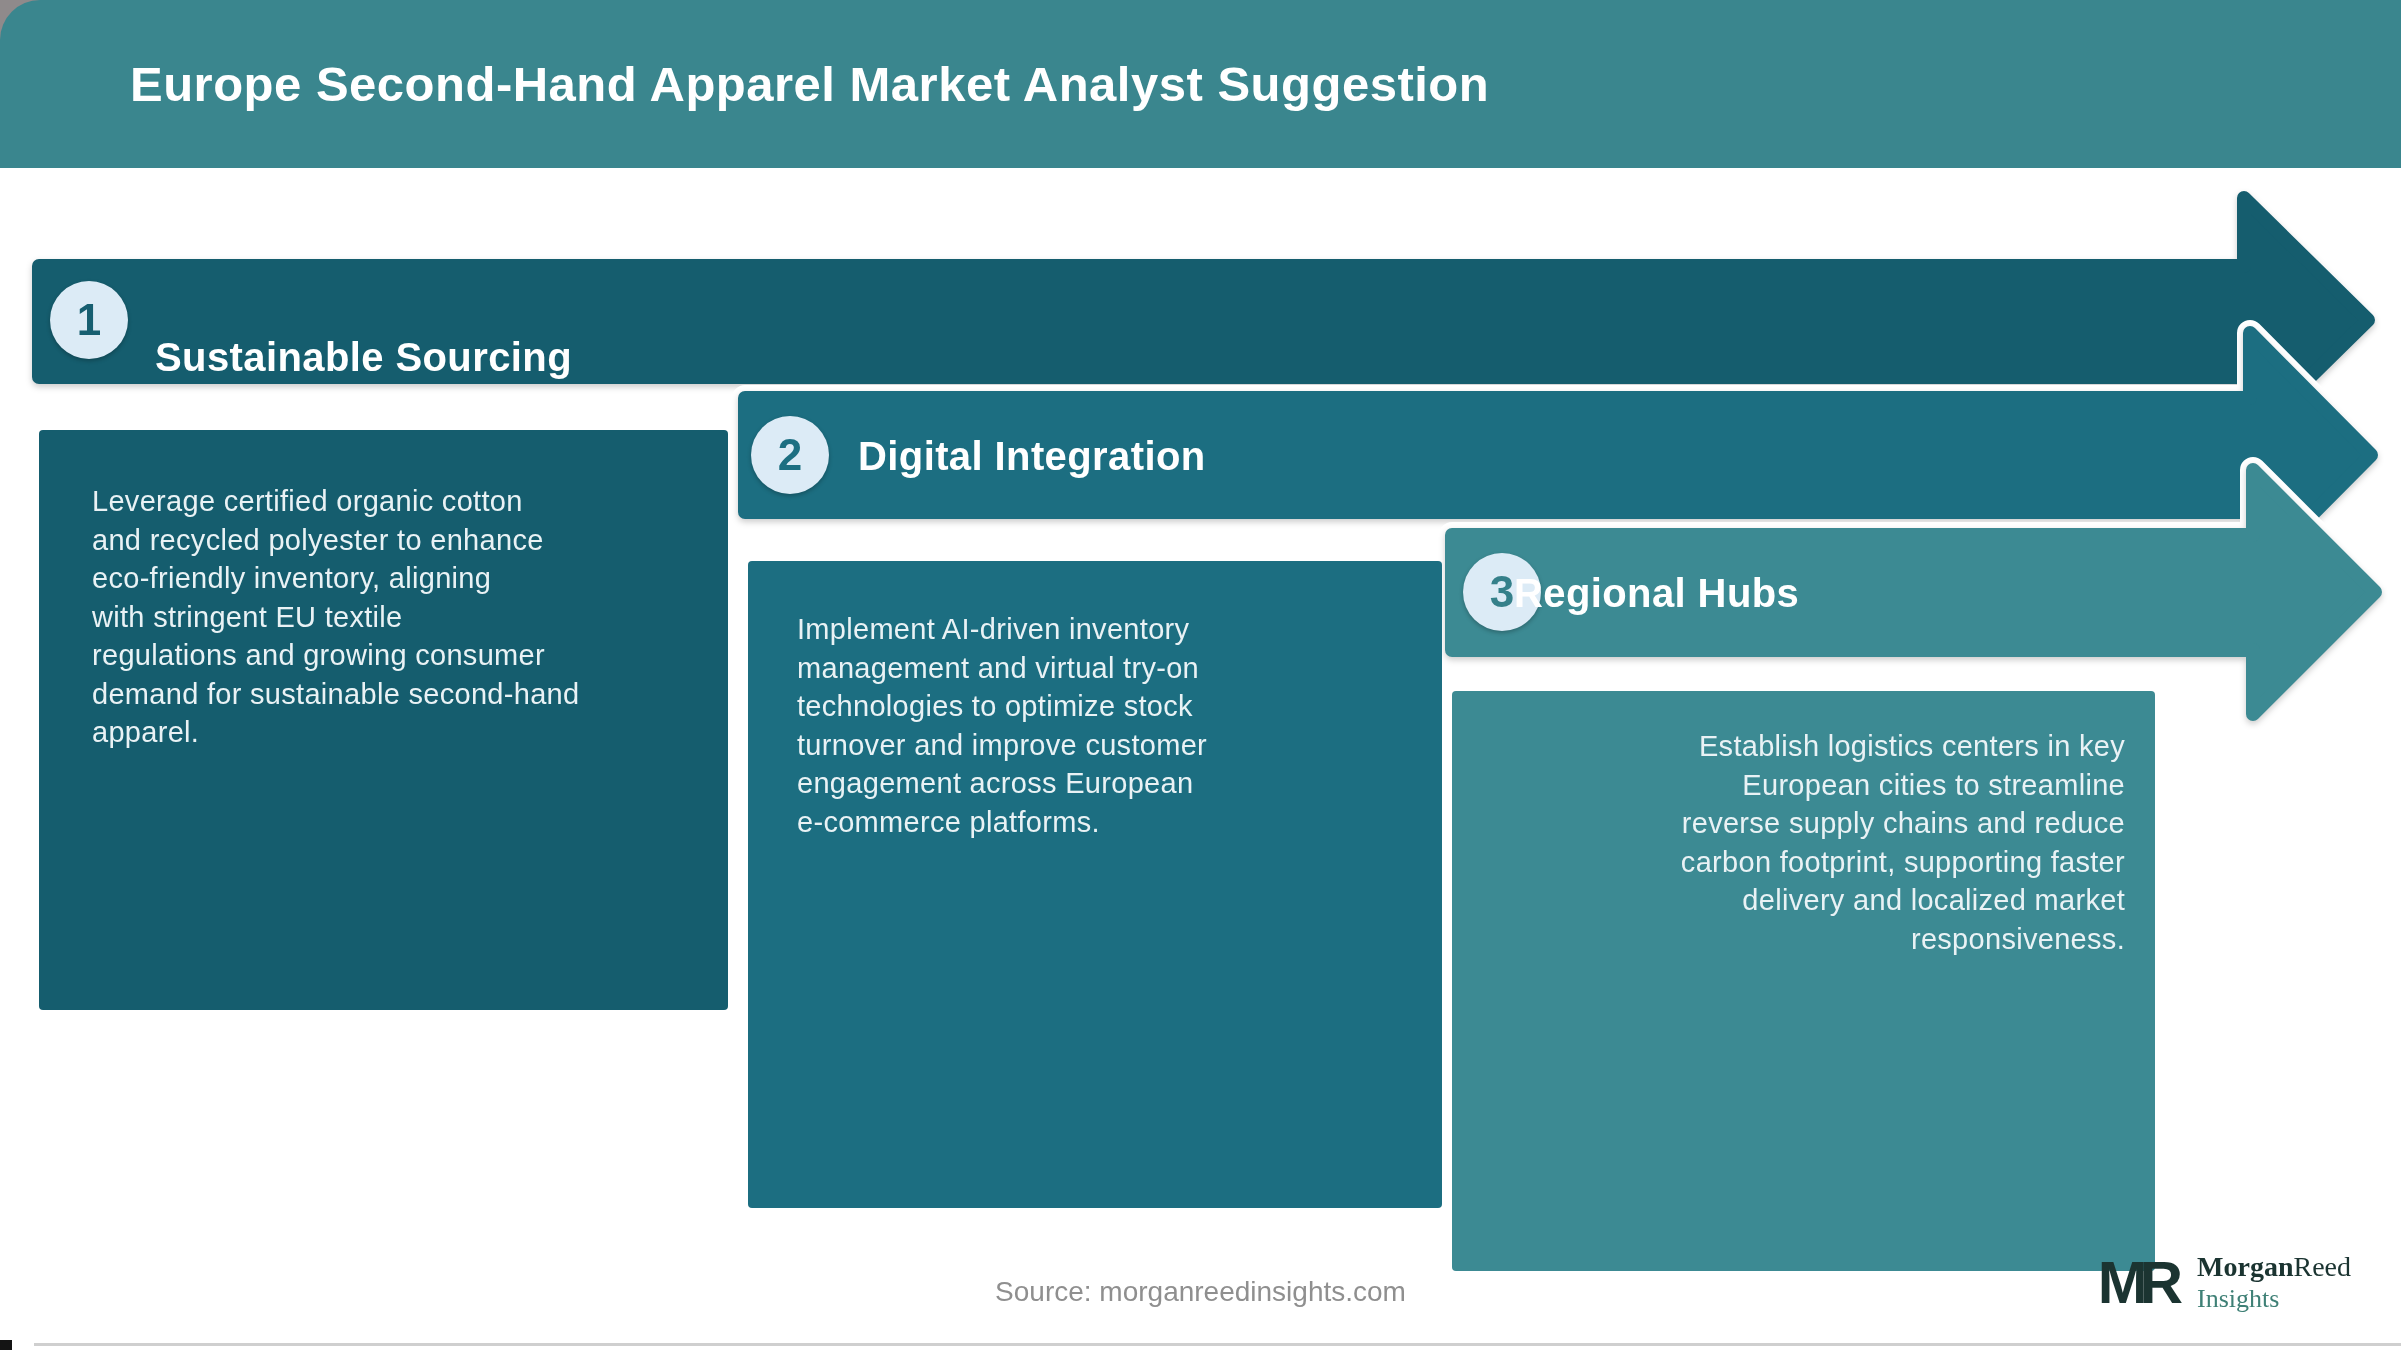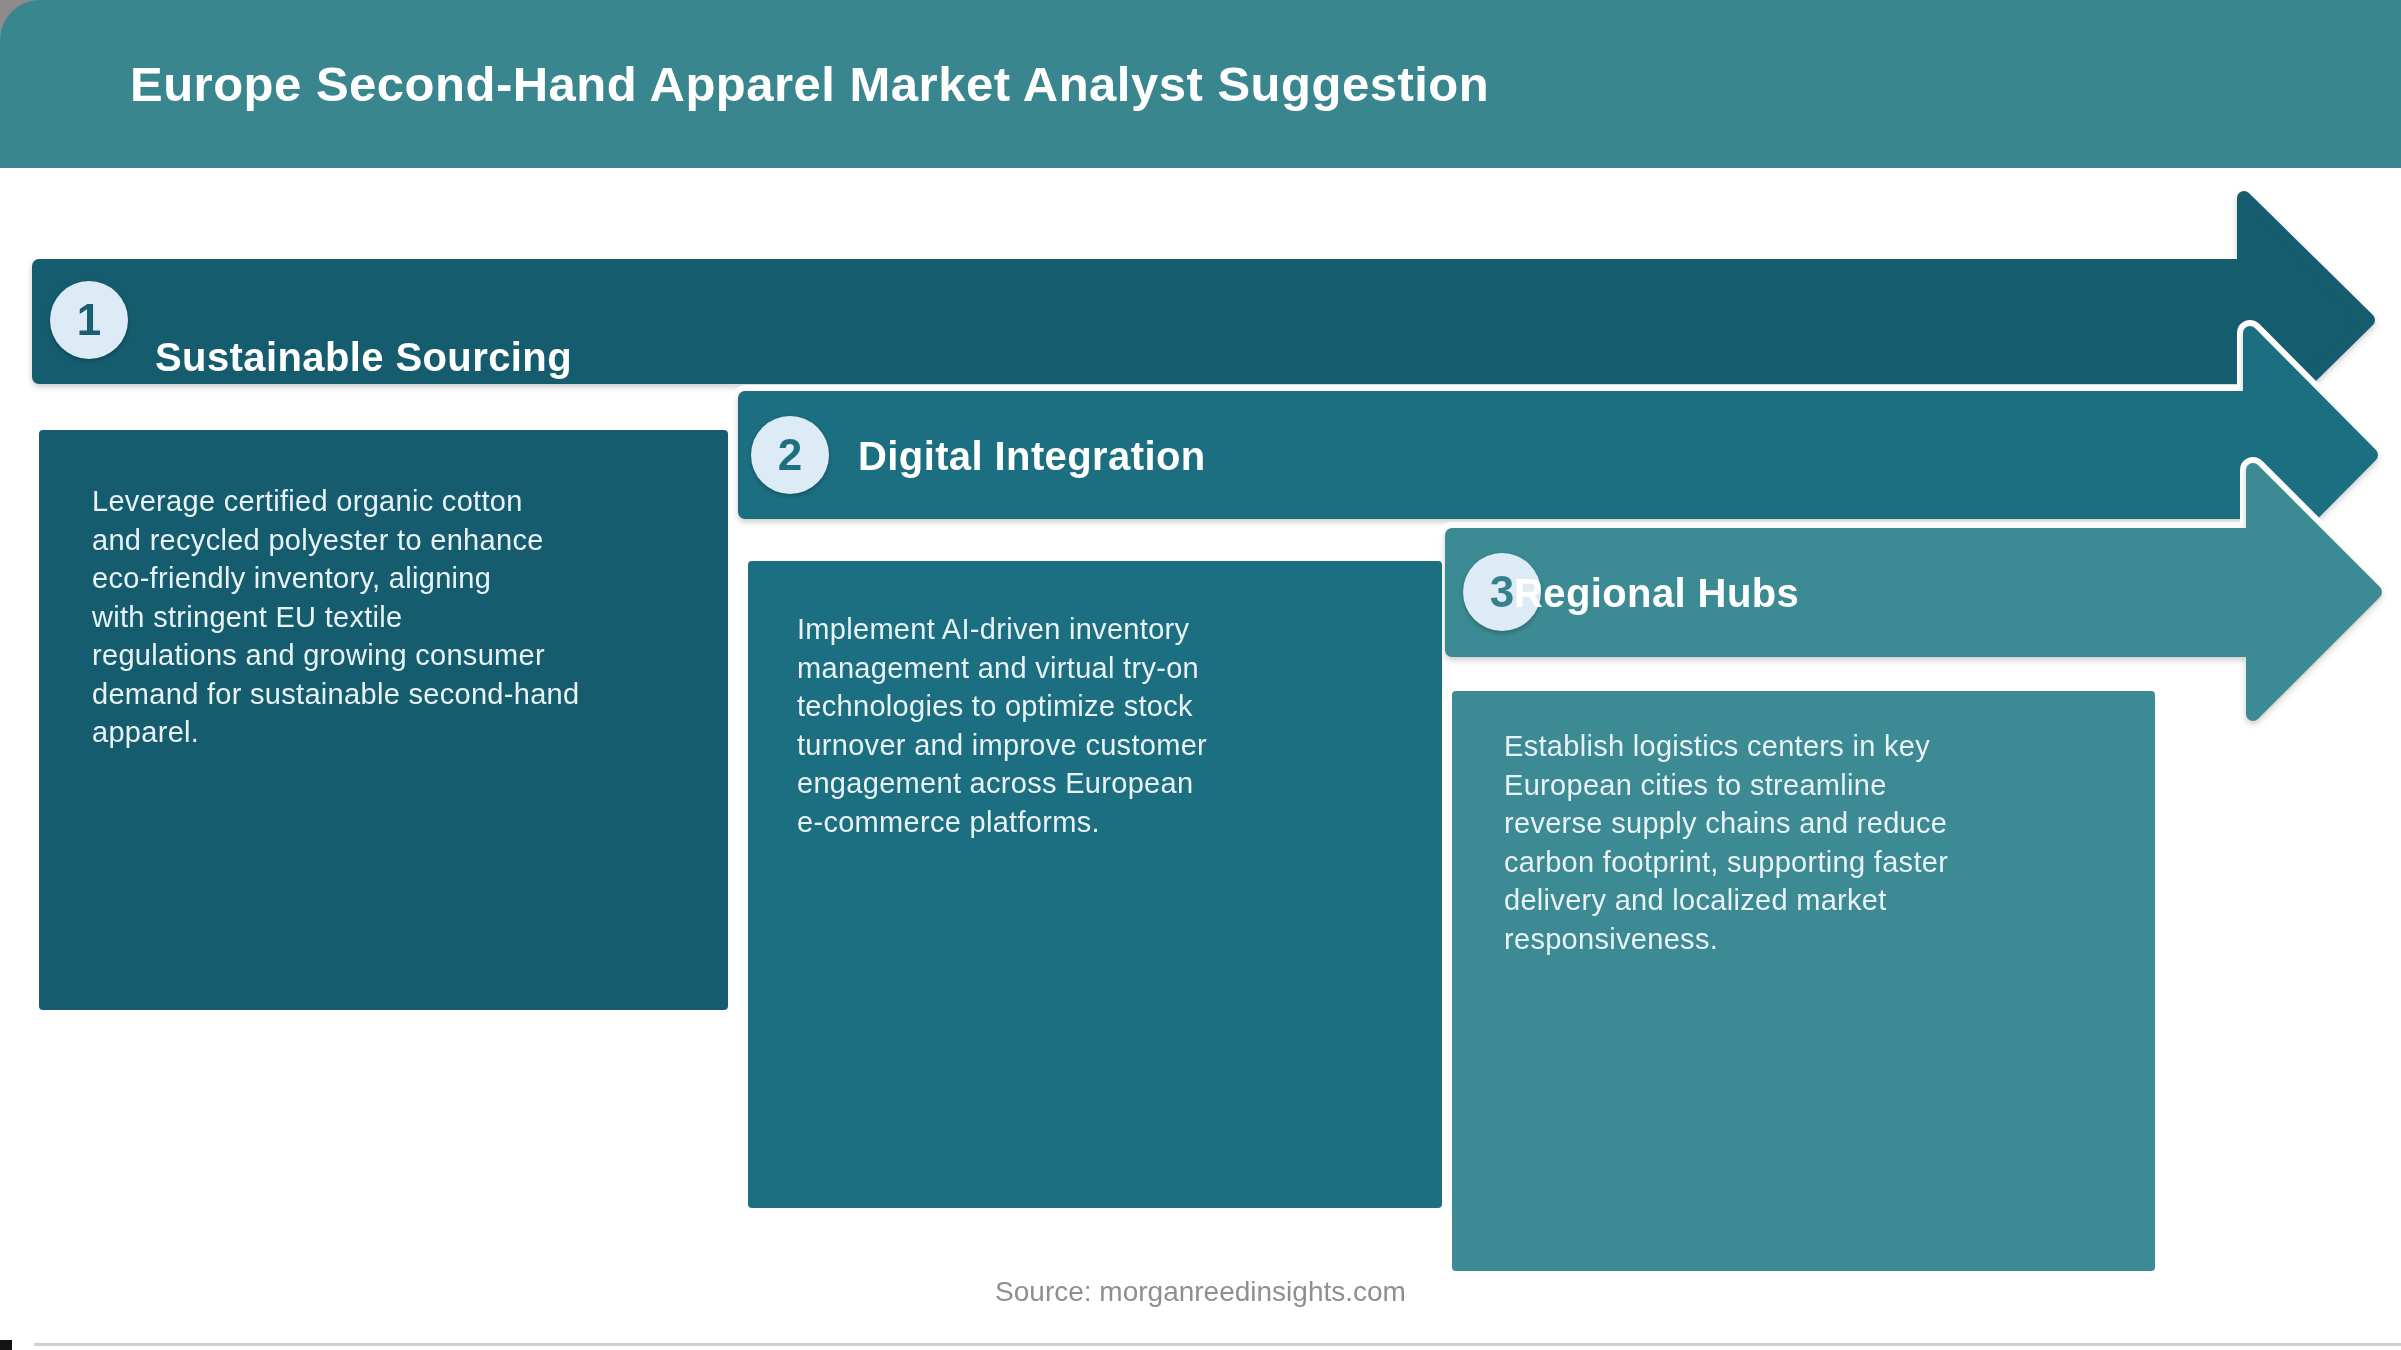--- a/index.html
+++ b/index.html
@@ -119,28 +119,36 @@
 technologies to optimize stock
 turnover and improve customer
 engagement across European
 e-commerce platforms.</p>
   </div>
 
   <div class="badge s3" style="background: rgb(220, 235, 246);">
     <span style="color: rgb(53, 128, 138);">3</span>
   </div>
   <div class="bar-label s3">Regional Hubs</div>
-  <div class="desc-box s3" style="background: rgb(60, 138, 147); color: rgb(233, 242, 245);">
+  <div class="desc-box s3" style="background: rgb(60, 138, 147); color: rgb(233, 242, 245); text-align: right;">
     <p class="desc-text">Establish logistics centers in key
 European cities to streamline
 reverse supply chains and reduce
 carbon footprint, supporting faster
 delivery and localized market
 responsiveness.</p>
   </div>
 
   <div class="source-line" style="color: rgb(143, 143, 143);">Source: morganreedinsights.com</div>
 
+  <div class="brand-logo">
+    <span class="monogram" style="color: rgb(27, 52, 49);">MR</span>
+    <span class="logo-name">
+      <span class="logo-line1" style="color: rgb(27, 52, 49);"><span class="bold">Morgan</span><span>Reed</span><br>
+        <span class="logo-line2" style="color: rgb(63, 128, 118);">Insights</span>
+      </span>
+    </span>
+  </div>
 
   <div class="bottom-divider"></div>
   <div class="bottom-left-mark"></div>
 
 </div>
 
 </body></html>

